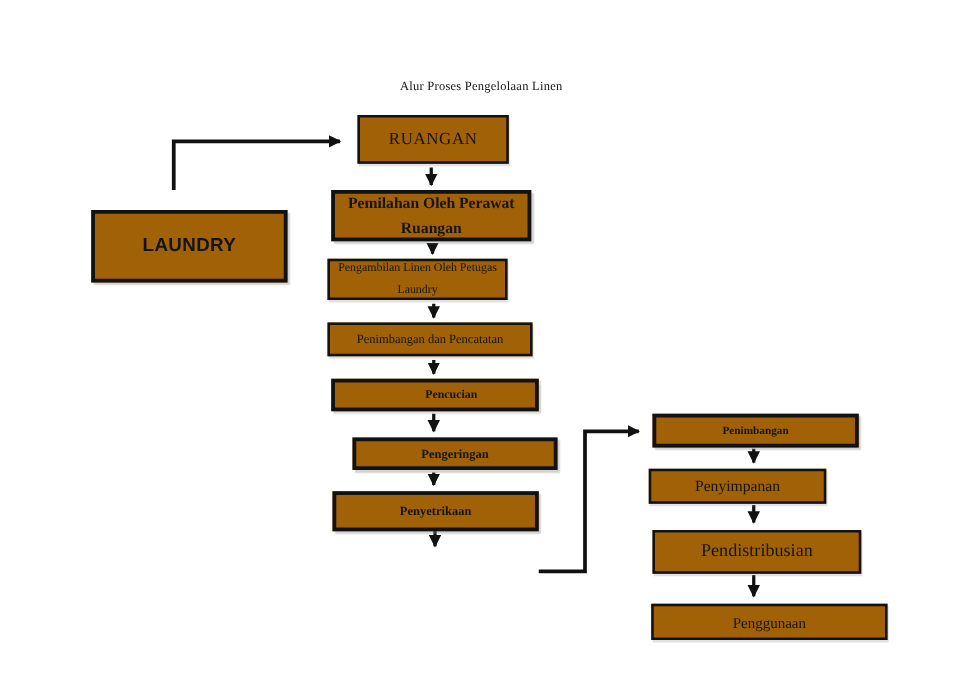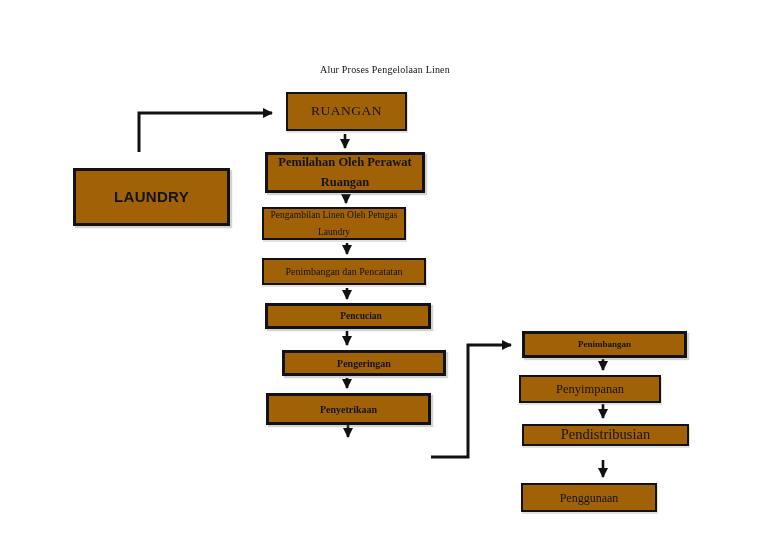--- a/index.html
+++ b/index.html
@@ -64,22 +64,22 @@
   .n-pemilahan       { left: 265px; top: 152px; width: 160px; height: 41px; font-size: 12.5px; line-height: 1.55; }
   .n-pengambilan     { left: 262px; top: 207px; width: 144px; height: 33px; font-size: 9.5px;  line-height: 1.7; }
   .n-penimbangan     { left: 262px; top: 258px; width: 164px; height: 27px; font-size: 10px; justify-content: center; }
   .n-pencucian       { left: 265px; top: 303px; width: 166px; height: 26px; font-size: 9.5px; padding-left: 32px; }
   .n-pengeringan     { left: 282px; top: 350px; width: 164px; height: 26px; font-size: 10px; }
   .n-penyetrikaan    { left: 266px; top: 393px; width: 165px; height: 32px; font-size: 10px; }
   .n-pelipatan       { left: 264px; top: 442px; width: 167px; height: 23px; font-size: 10px; }
   
   .n-pencatatan      { left: 522px; top: 331px; width: 165px; height: 27px; font-size: 9px; }
   .n-penyimpanan     { left: 519px; top: 375px; width: 142px; height: 28px; font-size: 12.5px; }
-  .n-pendistribusian { left: 522px; top: 424px; width: 167px; height: 22px; font-size: 14.5px; }
-  .n-penggunaan      { left: 521px; top: 483px; width: 136px; height: 29px; font-size: 12px; }
+  .n-pendistribusian { left: 522px; top: 424px; width: 167px; height: 35px; font-size: 14.5px; }
+  .n-penggunaan      { left: 521px; top: 483px; width: 189px; height: 29px; font-size: 12px; }
 </style>
 </head>
 <body>
 
 <div id="canvas">
 
   <svg id="connectors" viewBox="0 0 768 543" xmlns="http://www.w3.org/2000/svg">
     <defs>
       <marker id="ah" markerUnits="userSpaceOnUse" markerWidth="12" markerHeight="12" refX="9" refY="5" orient="auto">
         <path d="M0,0 L10,5 L0,10 Z" fill="#111111"></path>

